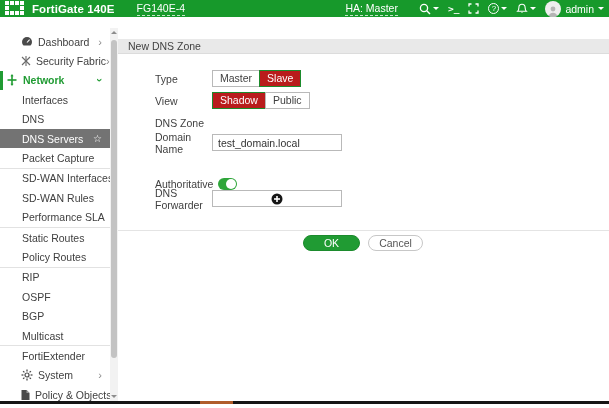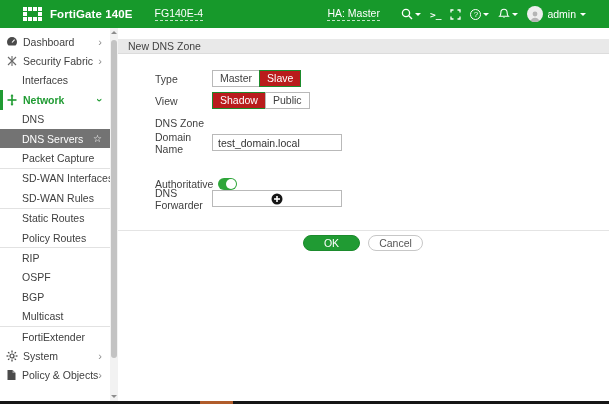--- a/index.html
+++ b/index.html
@@ -1,22 +1,22 @@
 <!DOCTYPE html>
 <html><head>
 <meta charset="utf-8">
 <style>
   * { margin:0; padding:0; box-sizing:border-box; }
   html,body { width:609px; height:408px; background:#fff; overflow:hidden;
     font-family:"Liberation Sans", sans-serif; color:#3c3c3c; }
   .stage { position:relative; width:609px; height:408px; }
 
   
-  .header { position:absolute; left:0; top:0; right:0; height:28px;
-    background:#17992b; display:flex; align-items:center; padding:0 23px; color:#fff;justify-content:flex-end; }
+  .header { position:absolute; left:0; top:0; right:0; height:17px;
+    background:#17992b; display:flex; align-items:center; padding:0 5px; color:#fff;justify-content:flex-end; }
   .logo { width:21px; height:15px; display:grid;
     grid-template-columns:repeat(4,4px); grid-template-rows:repeat(3,4px);
     gap:1px; margin-right:6px; }
   .logo i { background:#fff; }
   .logo i.off { background:transparent; }
   .brand { font-size:11.5px; font-weight:bold; letter-spacing:.1px; }
   .device { font-size:10.5px; margin-left:22px; border-bottom:1px dashed rgba(255,255,255,.75); padding-bottom:1px; }
   .hspacer { flex:1; }
   .ha { font-size:10.5px; border-bottom:1px dashed rgba(255,255,255,.75); padding-bottom:1px; margin-right:12px; }
   .hicon { display:flex; align-items:center; gap:2px; margin-left:9px; cursor:pointer; }
@@ -25,21 +25,21 @@
   .helpcirc { width:11px; height:11px; border:1px solid #fff; border-radius:50%;
     font-size:8px; line-height:9px; text-align:center; }
   .avatar { width:16px; height:16px; border-radius:50%; background:#eee;
     display:flex; align-items:flex-end; justify-content:center; overflow:hidden; margin-left:9px; }
   .uname { font-size:10.5px; margin:0 2px 0 4px; }
 
   
   .sidebar { position:absolute; left:0; top:28px; width:118px; height:373px; background:#fff; }
   .navlist { position:absolute; left:0; top:4px; right:8px; }
   .nav { height:19.4px; display:flex; align-items:center; font-size:10.5px;
-    padding-left:5px; cursor:pointer; color:#404040; }
+    padding-left:20px; cursor:pointer; color:#404040; }
   .nav .ic { width:14px; display:flex; justify-content:center; margin-right:4px; }
   .nav .lbl { white-space:nowrap; }
   .nav .chev { margin-left:auto; padding-right:8px; color:#8b8b8b; font-size:11px; }
   .chev.down { transform:rotate(90deg); padding-right:0; margin-right:8px; }
   .nav.sub { padding-left:22px; }
   .nav.network { border-left:3px solid #209b33; padding-left:2px; color:#209b33; font-weight:bold; }
   .nav.network .chev { color:#209b33; }
   .nav.selected { background:#737373; color:#fff;justify-content:center; }
   .nav .star { margin-left:auto; padding-right:8px; font-size:10px; color:#fff; }
   .navdiv { height:1px; background:#e2e2e2; margin:0; }
@@ -167,50 +167,53 @@
         <span class="ic">
           <svg width="12" height="12" viewBox="0 0 12 12" stroke="#6a6a6a" stroke-width="1.1">
             <line x1="2" y1="2" x2="10" y2="10"></line>
               <line x1="10" y1="2" x2="2" y2="10"></line>
               <line x1="6" y1="1" x2="6" y2="11"></line>
           </svg>
         </span>
         <span class="lbl">Security Fabric</span>
         <span class="chev">›</span>
       </div>
-      <div class="nav sub">
-        <span class="lbl">Interfaces</span>
-      </div>
       <div class="nav network">
         <span class="ic">
           <svg width="12" height="12" viewBox="0 0 12 12">
             <line x1="6" y1="1.5" x2="6" y2="10.5" stroke="#209b33" stroke-width="1.6"></line>
             <line x1="1.5" y1="6" x2="10.5" y2="6" stroke="#209b33" stroke-width="1.6"></line>
             <path d="M6 0l1.6 2.2H4.4z M6 12l1.6-2.2H4.4z" fill="#209b33"></path>
           </svg>
         </span>
         <span class="lbl">Network</span>
         <span class="chev down">›</span>
       </div>
       <div class="nav sub">
+        <span class="lbl">Interfaces</span>
+      </div>
+      <div class="nav sub">
         <span class="lbl">DNS</span>
       </div>
       <div class="nav sub selected">
         <span class="lbl">DNS Servers</span>
         <span class="star">☆</span>
       </div>
       <div class="nav sub">
         <span class="lbl">Packet Capture</span>
       </div>
       <div class="navdiv"></div>
       <div class="nav sub">
         <span class="lbl">SD-WAN Interfaces</span>
       </div>
       <div class="nav sub">
         <span class="lbl">SD-WAN Rules</span>
+      </div>
+      <div class="nav sub">
+        <span class="lbl">Performance SLA</span>
       </div>
       <div class="navdiv"></div>
       <div class="nav sub">
         <span class="lbl">Static Routes</span>
       </div>
       <div class="nav sub">
         <span class="lbl">Policy Routes</span>
       </div>
       <div class="navdiv"></div>
       <div class="nav sub">

